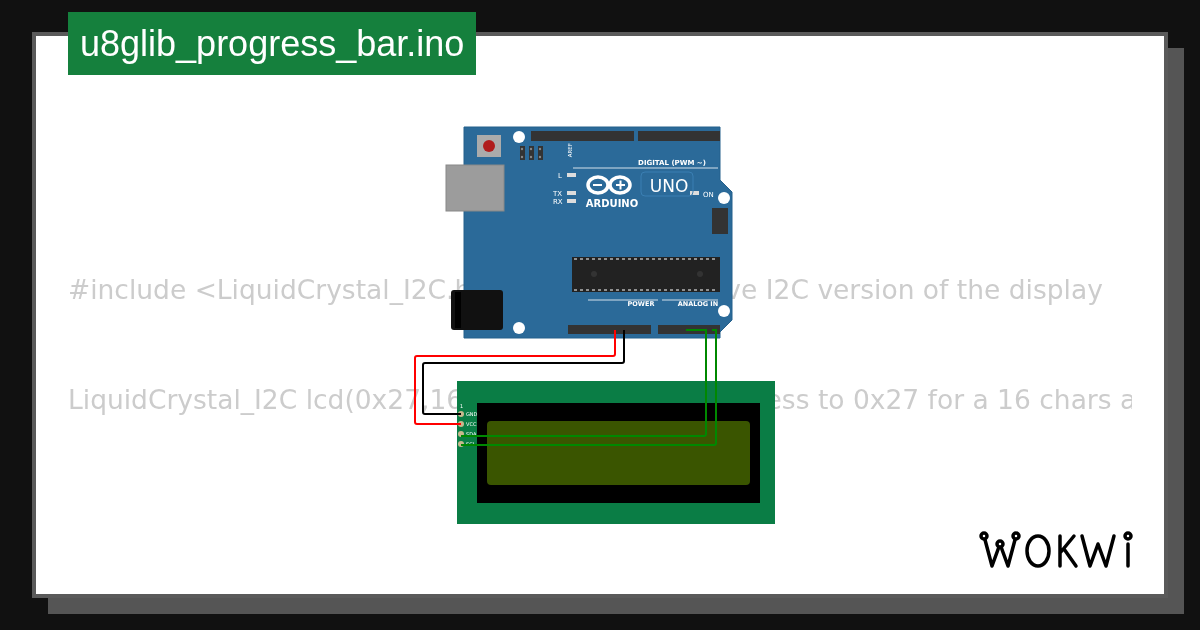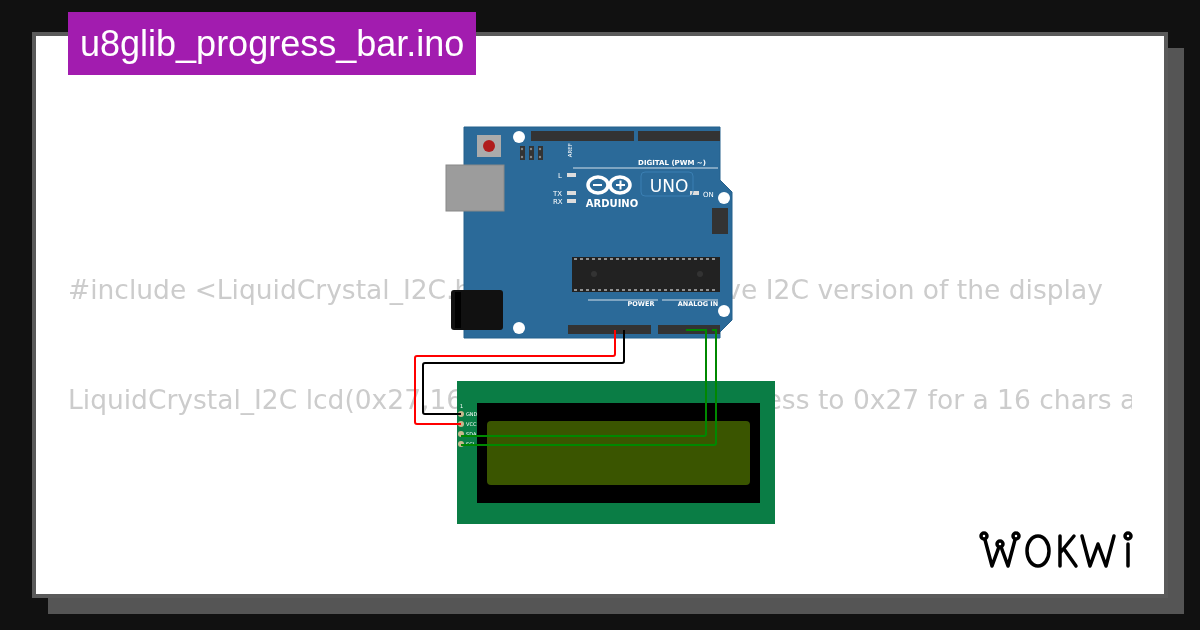--- a/index.html
+++ b/index.html
@@ -2,21 +2,21 @@
 <html><head>
 <meta charset="utf-8">
 <style>
   * { box-sizing: border-box; margin: 0; padding: 0; }
   html, body { width: 1200px; height: 630px; overflow: hidden; background: #111111; }
   body { position: relative; font-family: "DejaVu Sans", sans-serif; }
 
   .shadow { position: absolute; left: 48px; top: 48px; width: 1136px; height: 566px; background: #555555; }
   .card { position: absolute; left: 32px; top: 32px; width: 1136px; height: 566px; background: #ffffff; border: 4px solid #5a5a5a; overflow: hidden; }
 
-  .title-tab { position: absolute; left: 68px; top: 12px; height: 63px; padding: 0 12px; background: #a21caf; color: #ffffff;
+  .title-tab { position: absolute; left: 68px; top: 12px; height: 63px; padding: 0 12px; background: #15803d; color: #ffffff;
     font-family: "Liberation Sans", sans-serif; font-size: 36px; line-height: 63px; white-space: nowrap; z-index: 5; }
 
   .code { position: absolute; left: 32px; top: 168px; width: 1064px; overflow: hidden;
     font-family: "DejaVu Sans", sans-serif; font-size: 26.5px; color: #cccccc; white-space: pre; }
   .code-line { height: 48px; line-height: 48px; overflow: hidden; }
 
   .circuit { position: absolute; left: 0; top: 0; width: 1200px; height: 630px; z-index: 3; }
   .logo { position: absolute; left: 978px; top: 528px; z-index: 4; }
 </style>
 </head>

